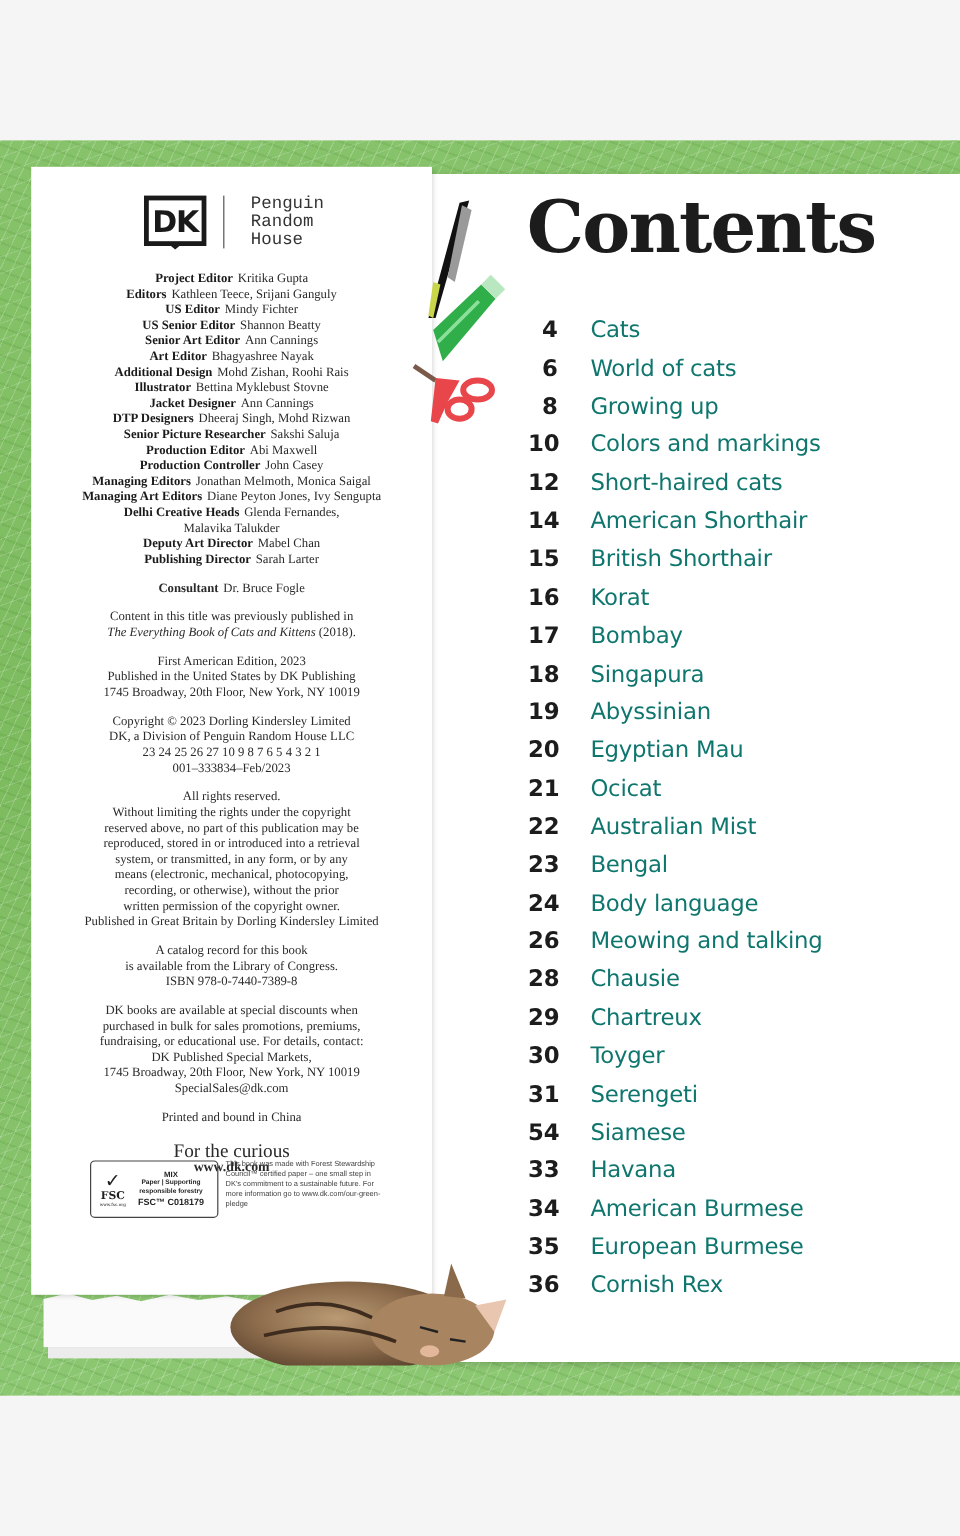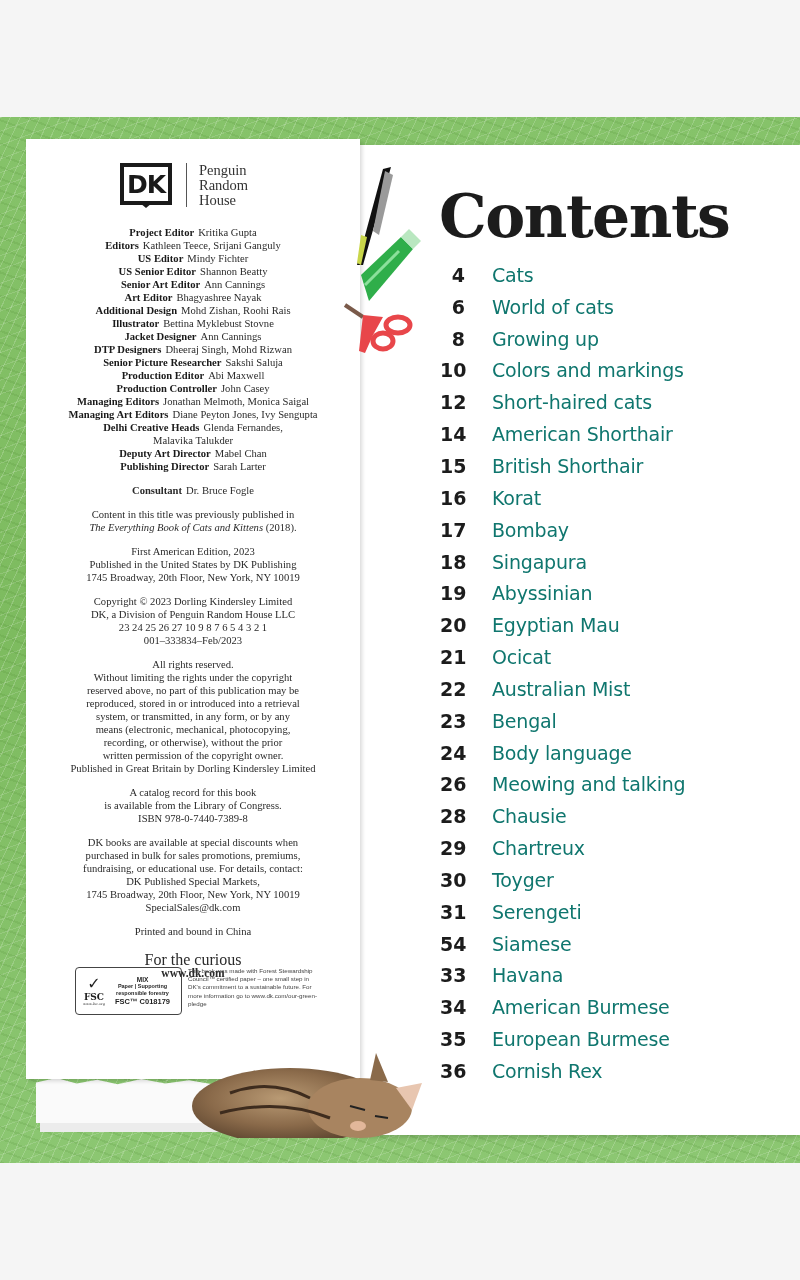--- a/index.html
+++ b/index.html
@@ -53,21 +53,21 @@
     font-family: "DejaVu Sans", sans-serif; font-weight: bold; font-size: 25px;
     letter-spacing: -1px; color: #1a1a1a; position: relative;
   }
   .dk-box::after {
     content: ""; position: absolute; bottom: -7px; left: 50%; transform: translateX(-50%);
     width: 0; height: 0; border-left: 6px solid transparent; border-right: 6px solid transparent;
     border-top: 5px solid #1a1a1a;
   }
   .logo-divider { width: 1px; height: 44px; background: #555; margin: 0 12px 0 14px; }
   .prh {
-    font-family: Liberation Serif, serif; font-size: 14.5px; line-height: 15px; color: #333;
+    font-family: Liberation Mono, monospace; font-size: 14.5px; line-height: 15px; color: #333; margin-left: 10px;
   }
   
   .credits {
     position: absolute; left: 30px; top: 226px; width: 326px;
     text-align: center; font-size: 10.6px; line-height: 13px; color: #2a2a2a; font-family: Liberation Serif, serif;
   }
   .credit-line b { font-weight: bold; margin-right: 4px; color: #1a1a1a; }
   .block { margin-top: 11px; text-align: center; }
   .italic { font-style: italic; }
   .for-curious { font-size: 16px; line-height: 15px; margin-top: 14px; }
@@ -94,21 +94,21 @@
   .fsc-text .code { font-size: 7.5px; line-height: 10px; }
   .fsc-note {
     width: 135px; margin-left: 6px; font-size: 6.2px; line-height: 8.2px; color: #444;
   }
   
   .grooming { position: absolute; left: 343px; top: 165px; width: 80px; height: 190px; }
   
   .kitten { position: absolute; left: 190px; top: 1038px; width: 235px; height: 100px; }
   
   .contents-title {
-    position: absolute; left: 439px; top: 178px;
+    position: absolute; left: 439px; top: 152px;
     font-family: "DejaVu Serif", serif; font-weight: bold; font-size: 60px;
     letter-spacing: -1.5px; color: #1c1c1c; line-height: 76px;
   }
   .toc { position: absolute; left: 440px; top: 259px; width: 350px; }
   .toc-row { display: flex; align-items: center; height: 31.85px; }
   .toc-num {
     width: 25px; text-align: right; font-weight: bold; font-size: 19px; color: #1c1c1c;
     font-family: "DejaVu Sans", sans-serif;
   }
   .toc-label {

